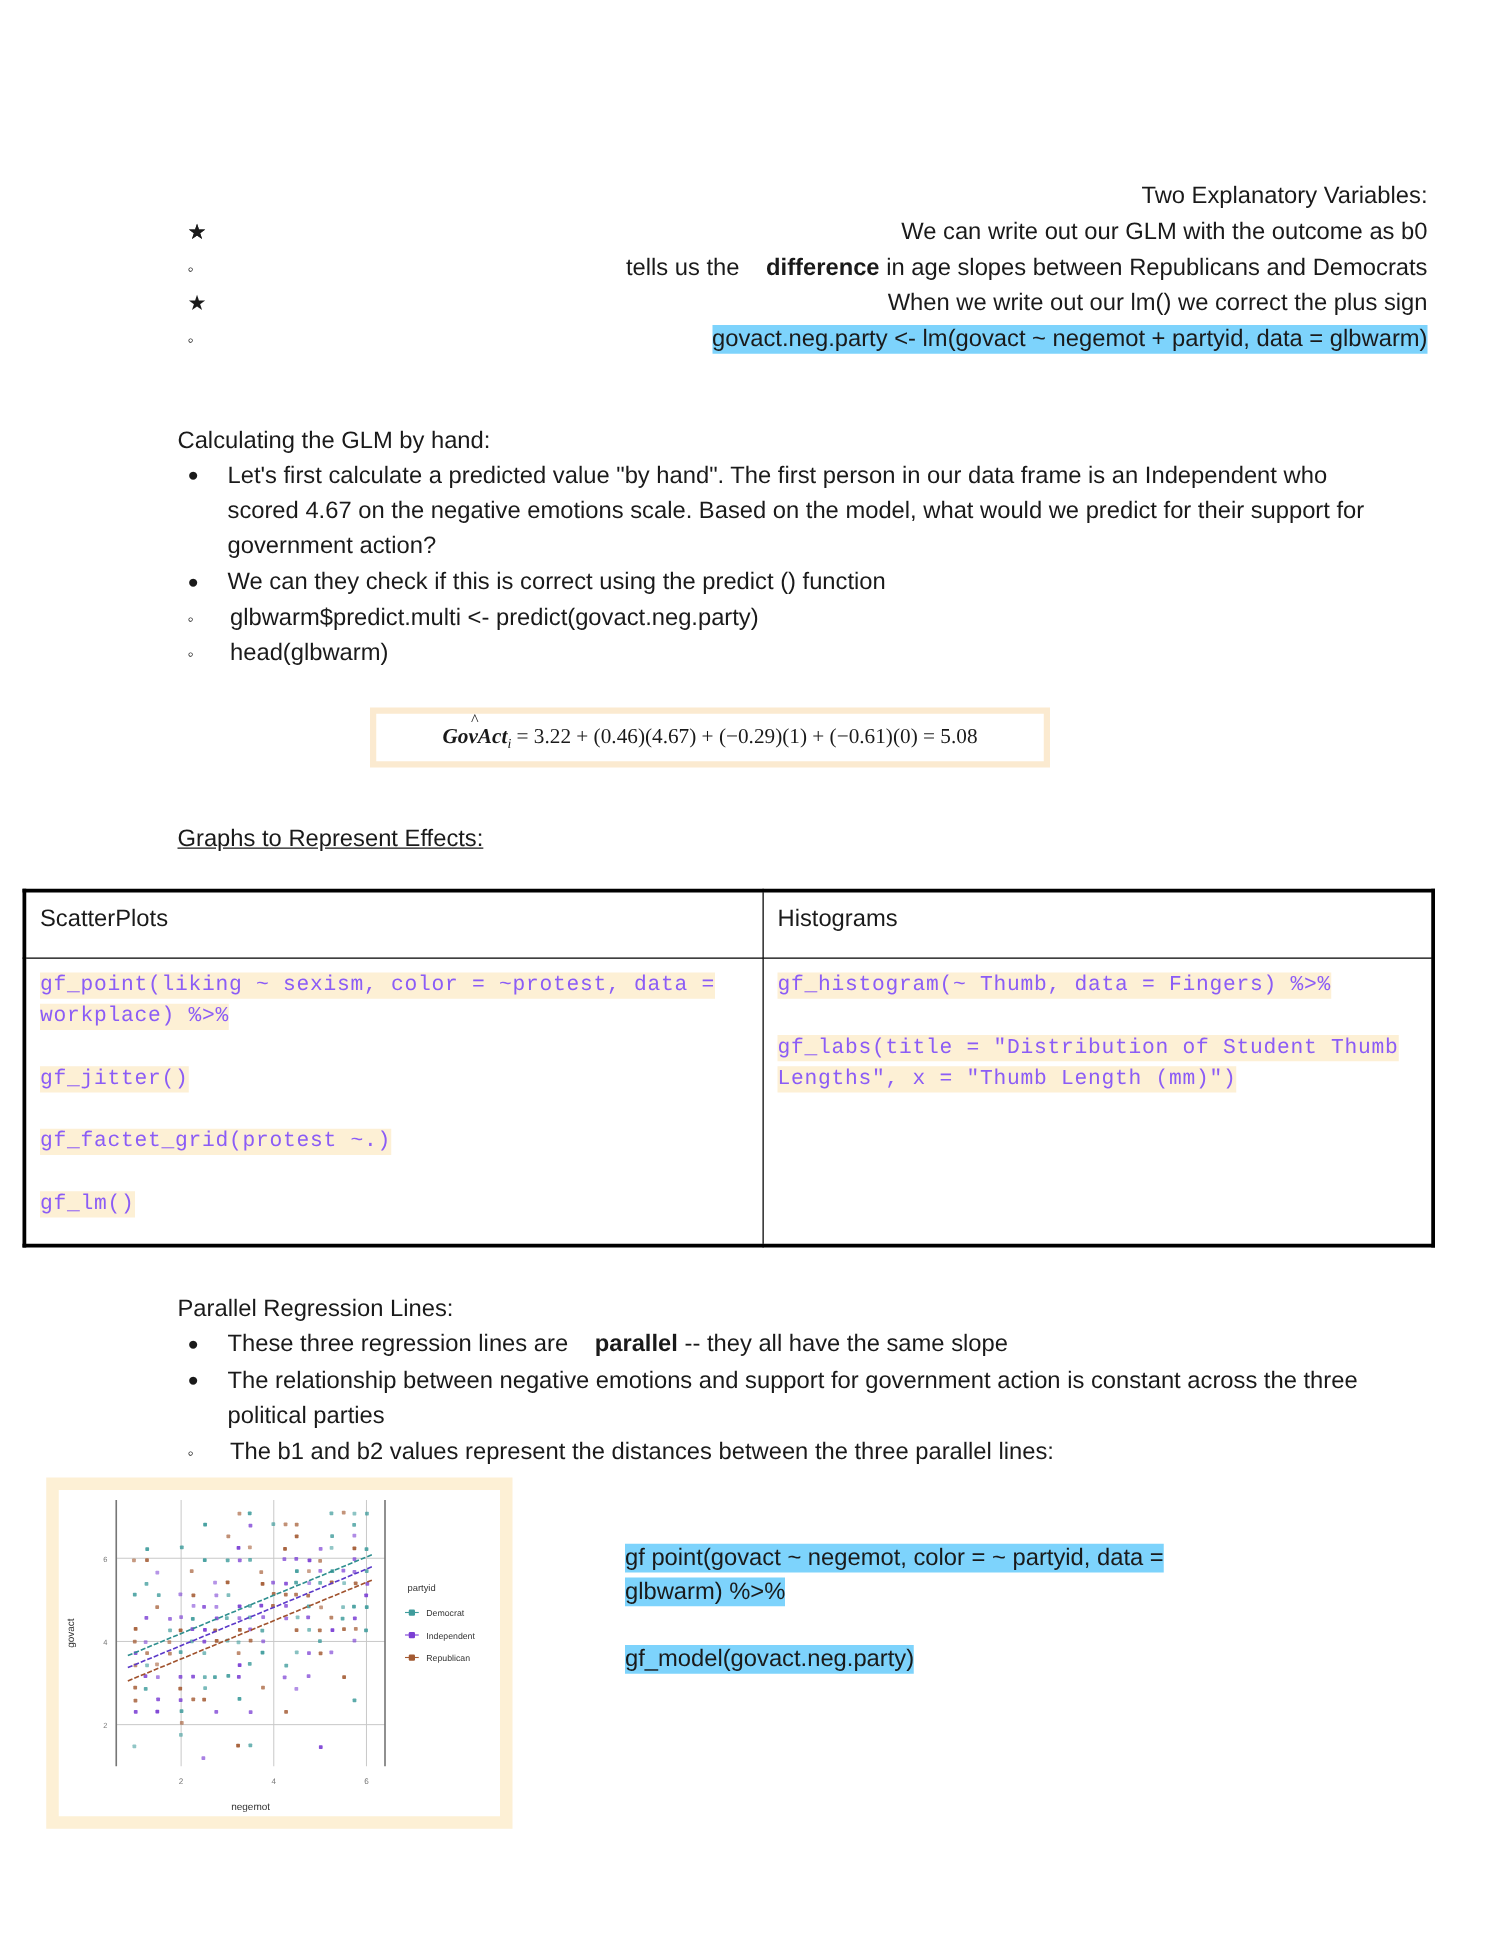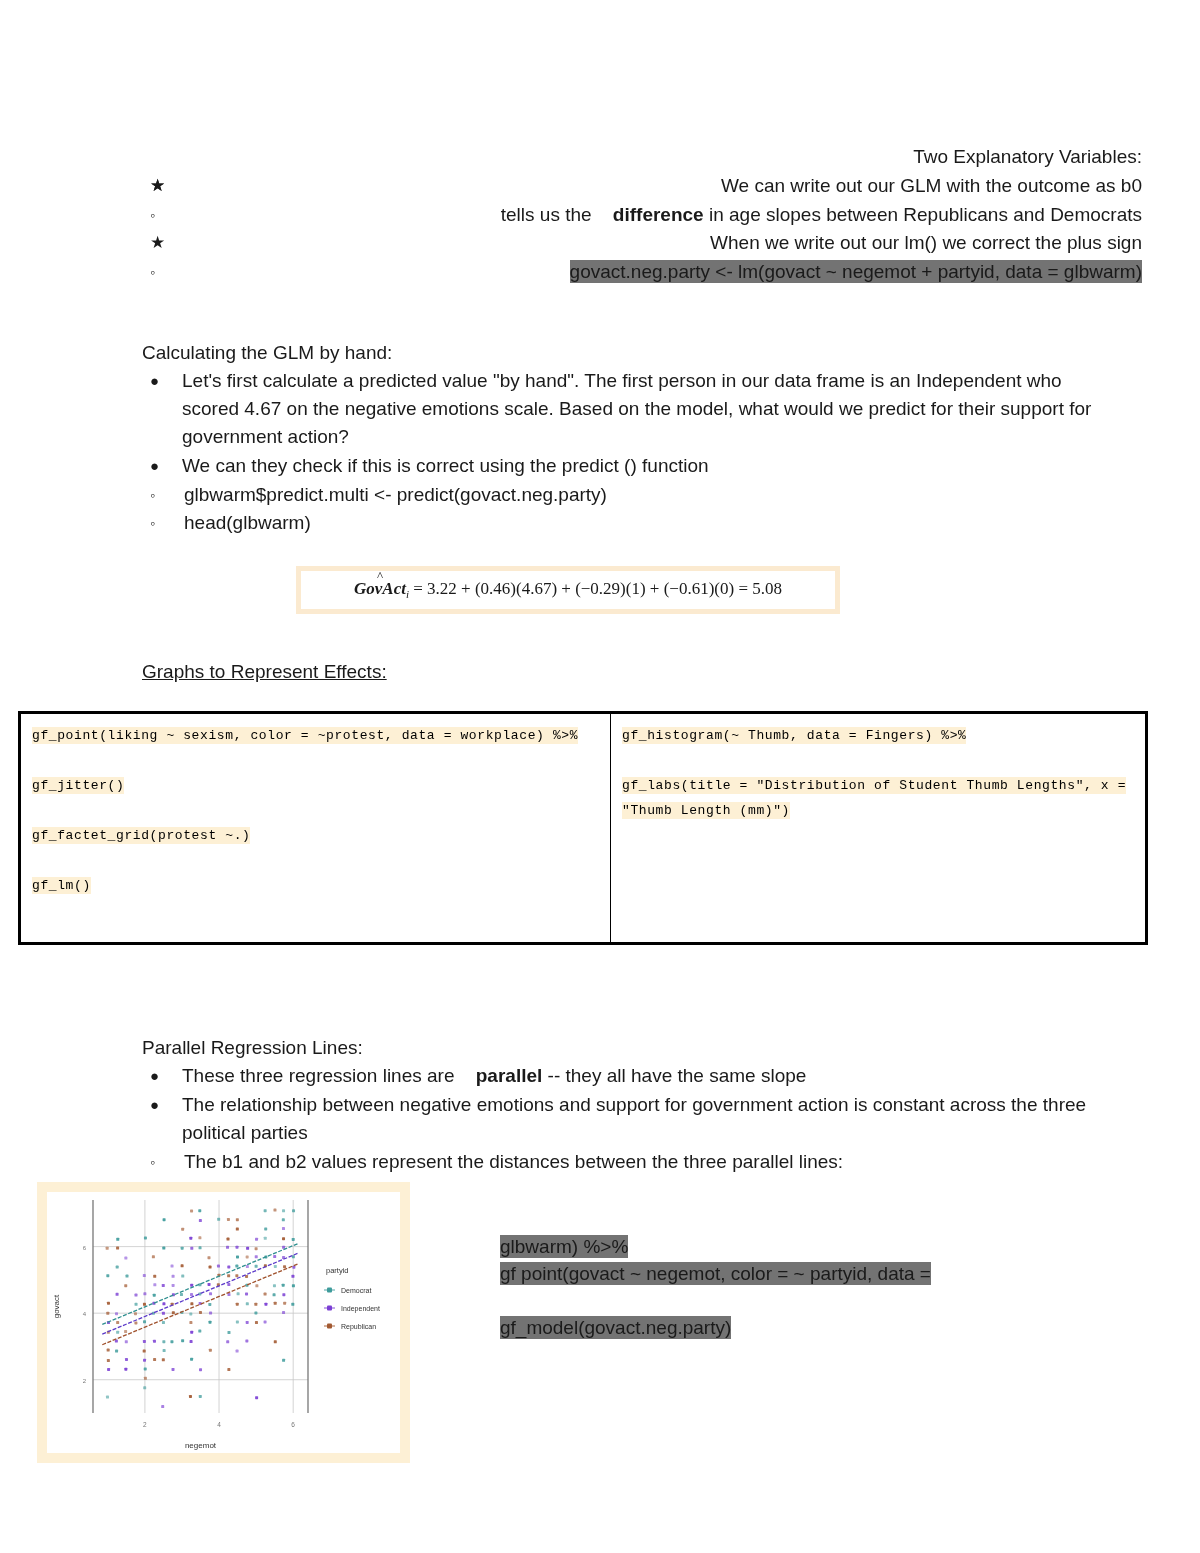--- a/index.html
+++ b/index.html
@@ -75,21 +75,21 @@
   }
   ul.lv2 > li > .bullet {
     position: absolute;
     left: 8px;
     top: 0;
     font-size: 14px;
     line-height: 28px;
   }
 
   .hl {
-    background: #737373;
+    background: #7dd3fc;
     padding: 1px 0;
   }
   .b { font-weight: bold; margin-left: 16px; }
 
   
   #sec-two-explanatory { position: absolute; left: 142px; top: 143px; width: 1000px; text-align: right; }
   #sec-calculating     { position: absolute; left: 142px; top: 339px; width: 960px; }
   #sec-graphs-title    { left: 142px; top: 658px; text-decoration: underline; }
   #sec-parallel        { position: absolute; left: 142px; top: 1034px; width: 980px; }
 
@@ -146,23 +146,23 @@
   .tbl td.left { width: 568px; }
   .tbl .hdr {
     font-size: 19px;
     line-height: 26px;
     color: #1a1a1a;
     height: 34px;
   }
   .tbl .body-cell { height: 210px; }
   .code {
     font-family: "Liberation Mono", monospace;
-    font-size: 13px;
+    font-size: 17px;
     line-height: 25px;
-    color: #000000;
+    color: #8b5cf6;
     letter-spacing: 0.6px;
   }
   .code .hl { background: #fdf0d5; }
   .code-gap { height: 25px; }
 
   
   #plot-code {
     position: absolute;
     left: 500px;
     top: 1233px;
@@ -257,20 +257,24 @@
   </div>
 
   <div class="eq-box">
     <div class="eq-text"><span class="it eq-hat"><span class="hat">^</span><span>GovAct</span></span><span class="eq-sub">i</span><span> = 3.22 + (0.46)(4.67) + (−0.29)(1) + (−0.61)(0) = 5.08</span></div>
   </div>
 
   <div class="heading" id="sec-graphs-title">Graphs to Represent Effects:</div>
 
   <table class="tbl">
     <tbody>
+        <tr>
+      <td class="left hdr">ScatterPlots</td>
+      <td class="hdr">Histograms</td>
+    </tr>
     <tr>
       <td class="left body-cell">
         <div class="code">
           <div><span class="hl">gf_point(liking ~ sexism, color =
 ~protest, data = workplace) %&gt;%</span></div>
           <div class="code-gap"></div>
           <div><span class="hl">gf_jitter()</span></div>
           <div class="code-gap"></div>
           <div><span class="hl">gf_factet_grid(protest ~.)</span></div>
           <div class="code-gap"></div>
@@ -520,19 +524,19 @@
           <line x1="277" x2="288" y1="116" y2="116" stroke="#7b3fd4" stroke-width="0.9"></line>
           <text x="294" y="119" font-size="7" fill="#333" font-family="&quot;Liberation Sans&quot;, sans-serif">Independent</text>
           <rect x="280" y="131.5" width="5" height="5" fill="#a35a32" rx="1"></rect>
           <line x1="277" x2="288" y1="134" y2="134" stroke="#a35a32" stroke-width="0.9"></line>
           <text x="294" y="137" font-size="7" fill="#333" font-family="&quot;Liberation Sans&quot;, sans-serif">Republican</text>
         </svg>
     </div>
   </div>
 
   <div id="plot-code">
+    <div class="line"><span class="hl">gf  point(govact ~ negemot, color = ~ partyid, data =</span></div>
     <div class="line"><span class="hl">glbwarm) %&gt;%</span></div>
-    <div class="line"><span class="hl">gf  point(govact ~ negemot, color = ~ partyid, data =</span></div>
     <div class="gap"></div>
     <div class="line"><span class="hl">gf_model(govact.neg.party)</span></div>
   </div>
 
 </div>
 
 </body></html>

